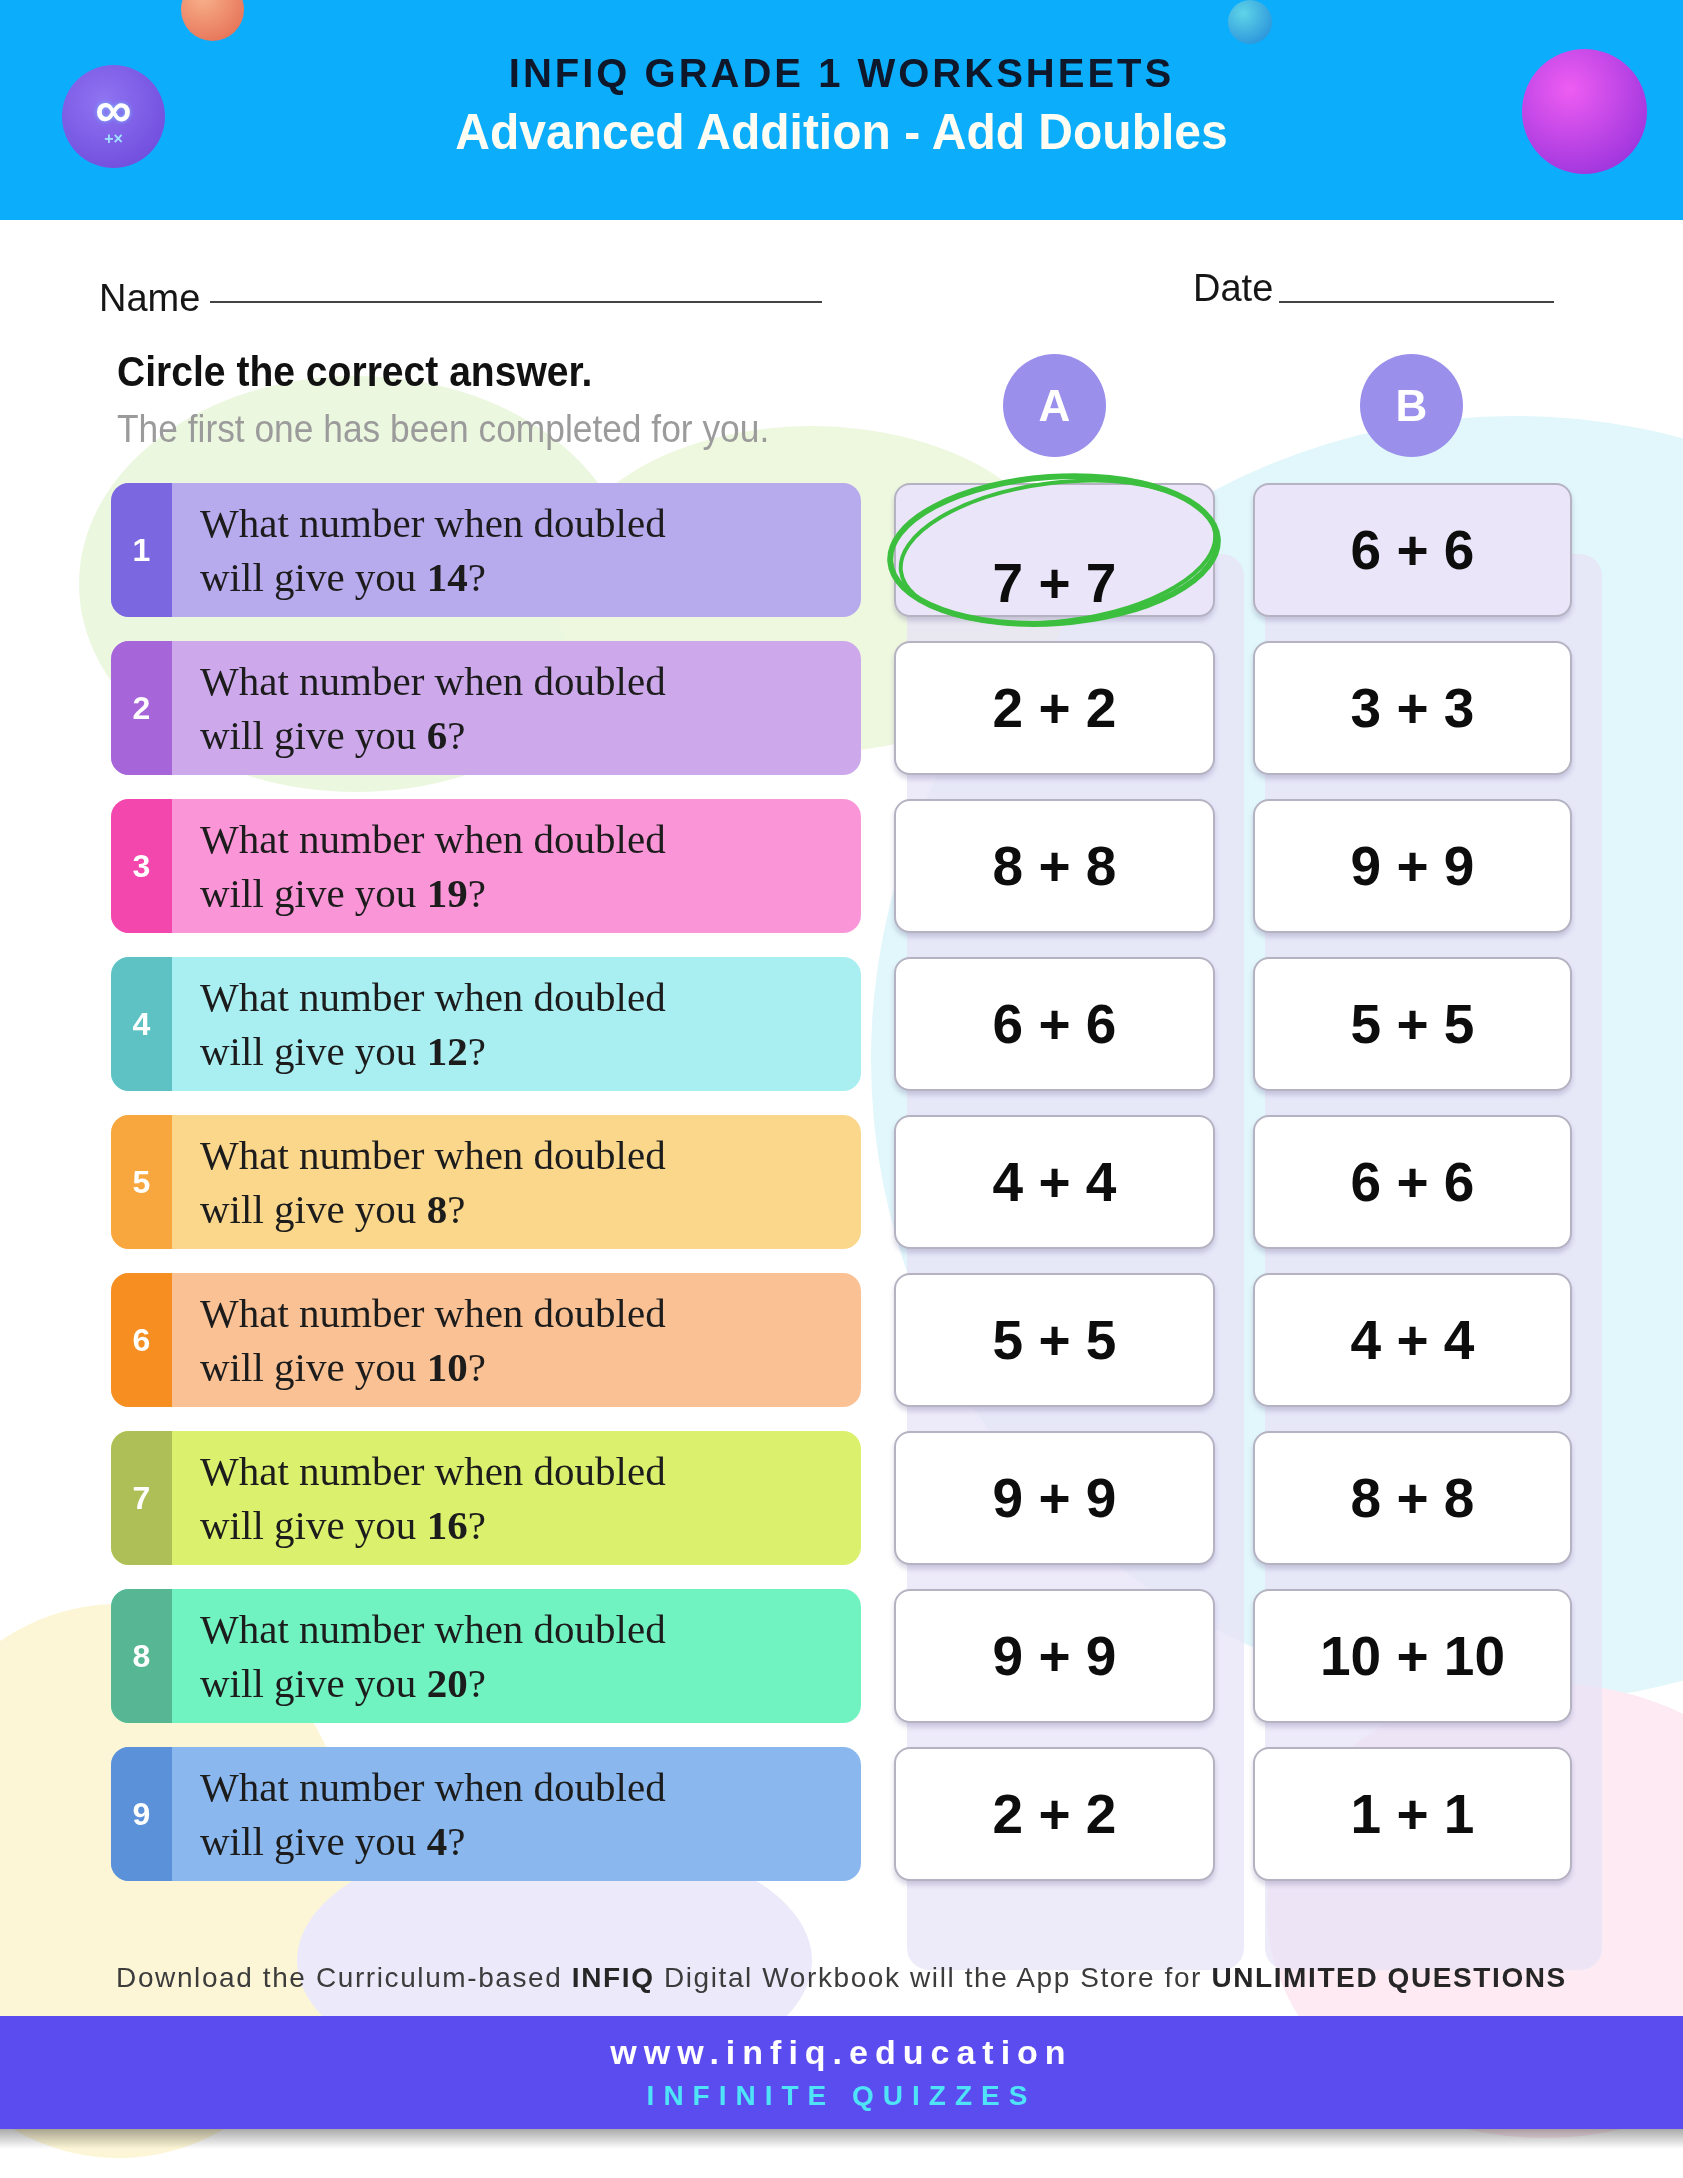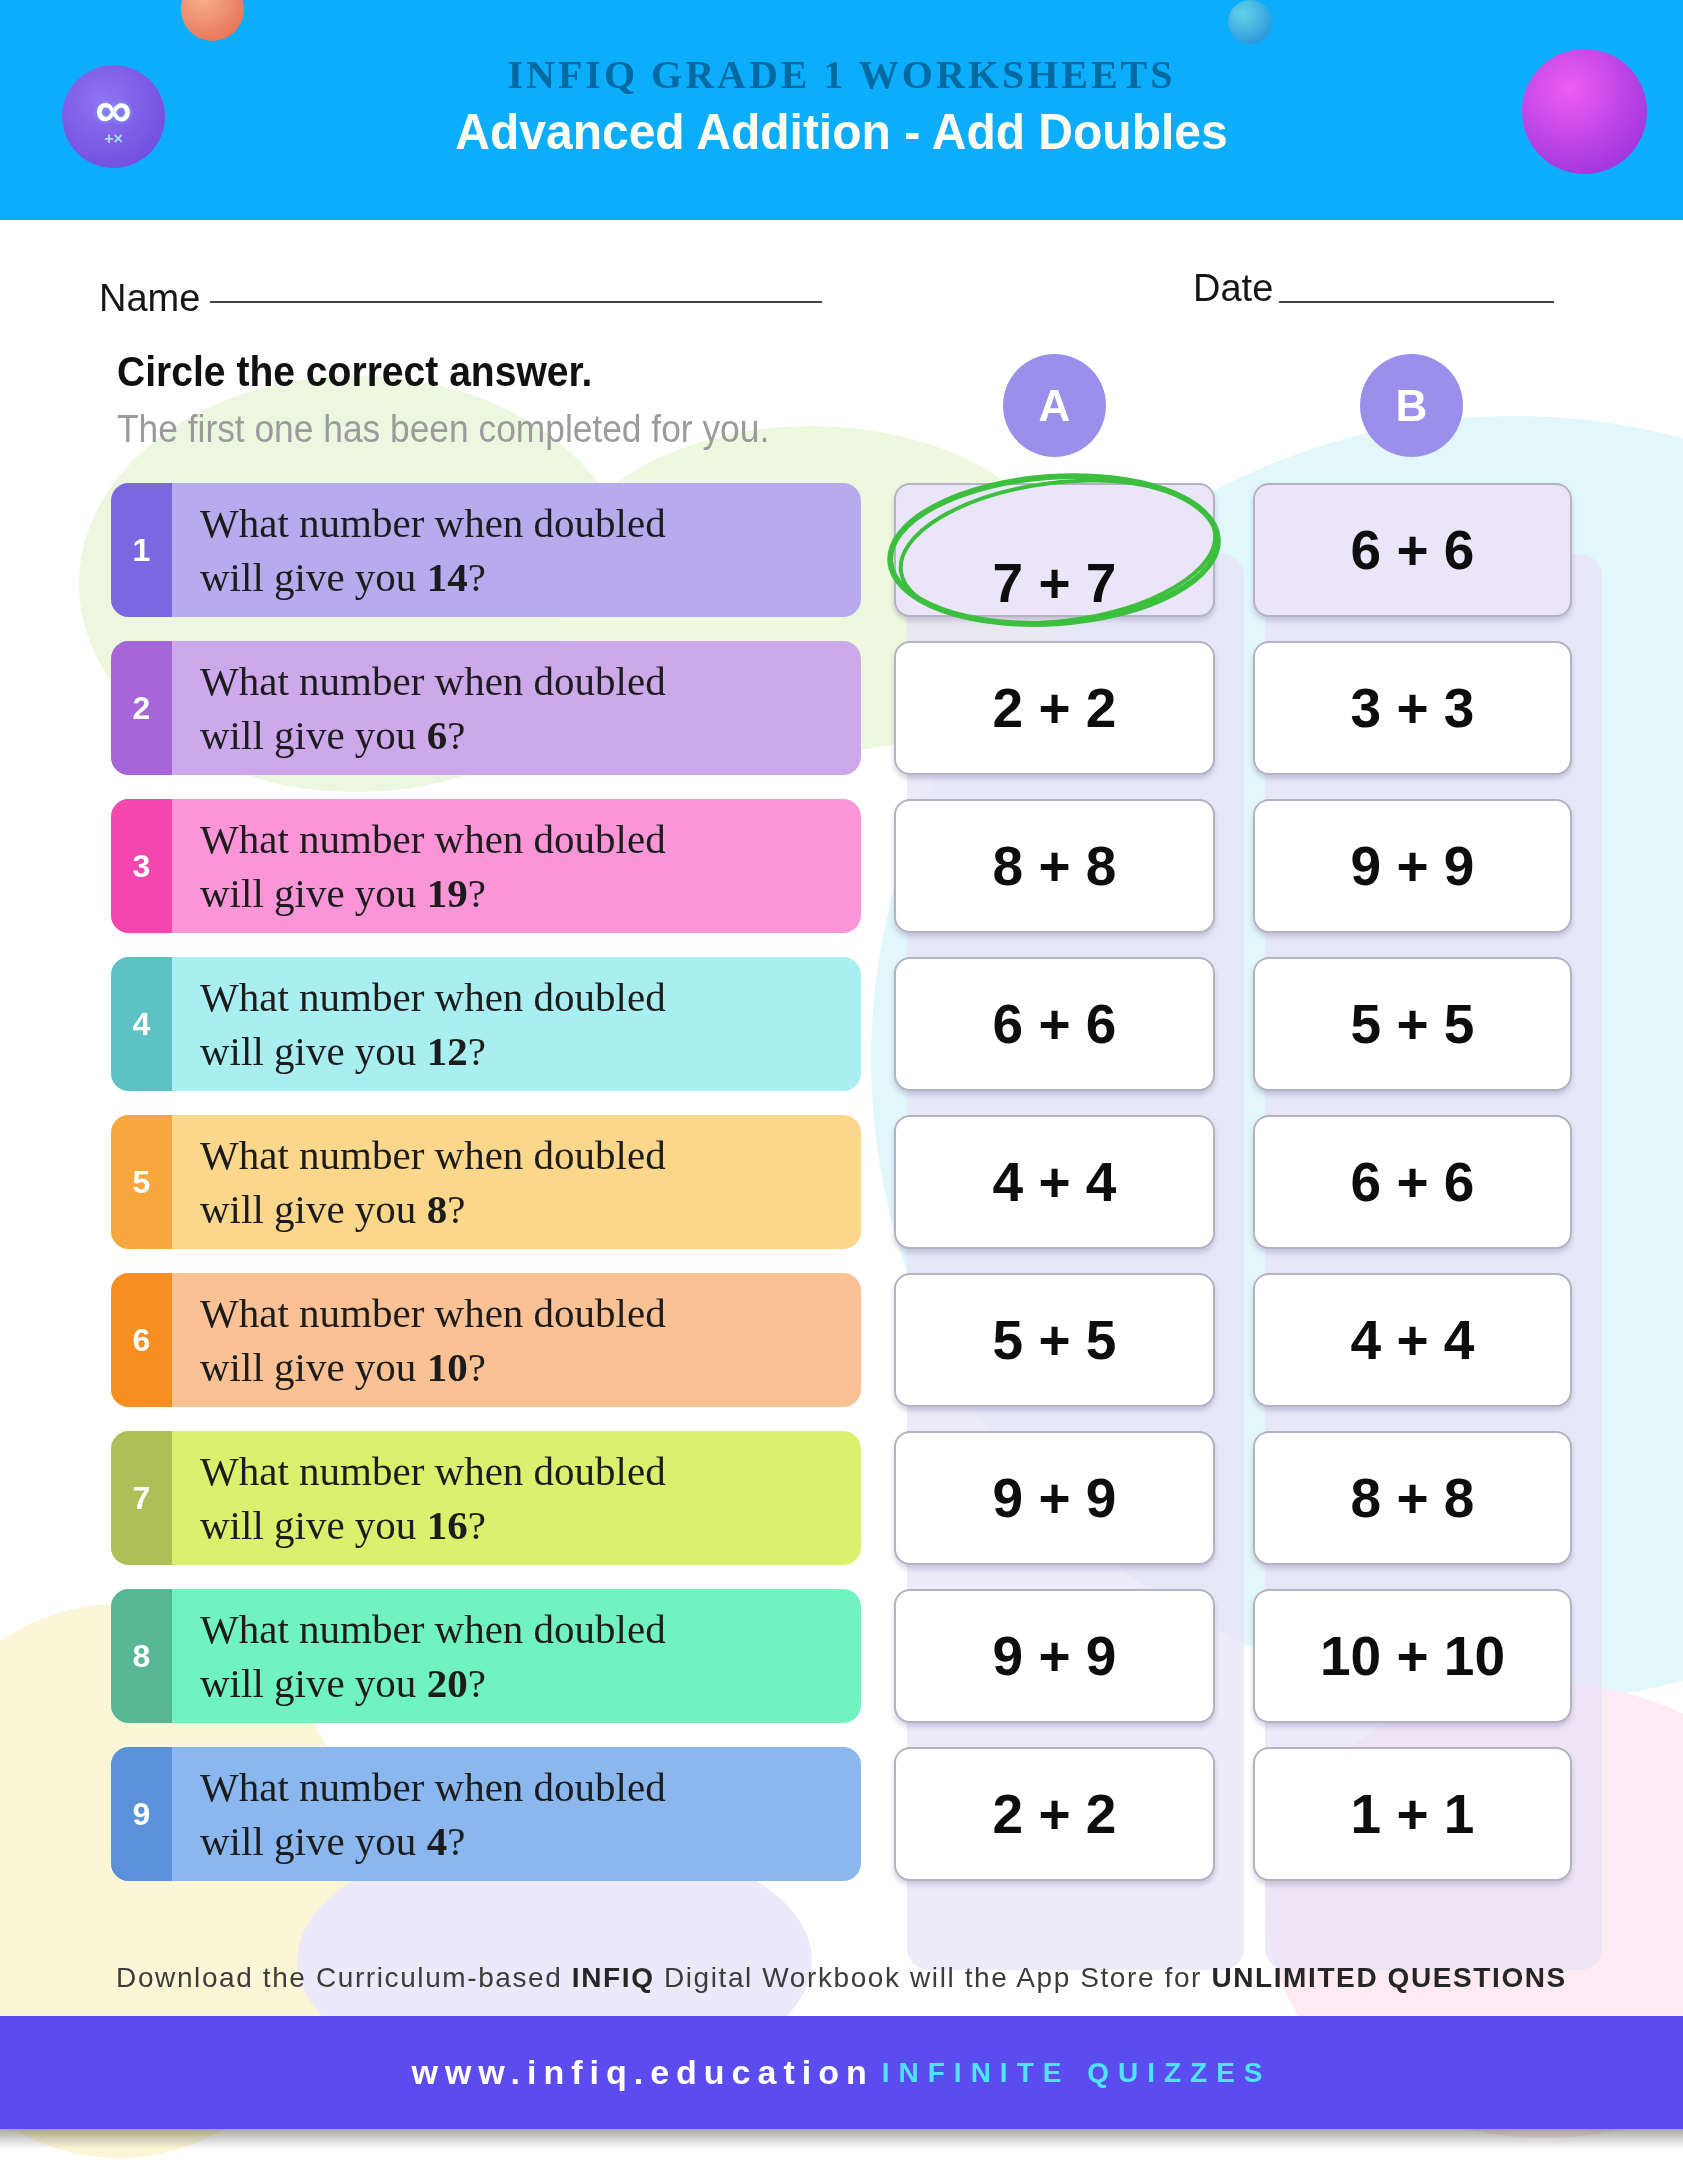--- a/index.html
+++ b/index.html
@@ -64,21 +64,21 @@
          font-size:55px;font-weight:bold;color:#0d0d0d;box-sizing:border-box;
          box-shadow:0 4px 5px rgba(110,100,150,.28);}
   .acard.b{width:319px;margin-left:38px;}
   .circle-mark{position:absolute;left:-22px;top:-22px;width:364px;height:178px;display:none;
                pointer-events:none;}
   
   .dl-line{position:absolute;left:0;top:1962px;width:1683px;text-align:center;z-index:2;
            font-size:28px;letter-spacing:1.6px;color:#3c3c3c;}
   .dl-line b{color:#262626;}
   .bottom-bar{position:absolute;left:0;top:2016px;width:1683px;height:113px;z-index:3;
-              display:flex;flex-direction:row;align-items:center;justify-content:center;gap:8px;}
+              display:flex;flex-direction:column;align-items:center;justify-content:center;gap:8px;}
   .bar-shadow{position:absolute;left:0;top:2129px;width:1683px;height:20px;z-index:2;
               background:linear-gradient(#00000055,transparent);}
   .url-text{font-size:34px;font-weight:bold;letter-spacing:7px;color:#fff;}
   .tagline{font-size:28px;font-weight:bold;letter-spacing:9px;}
 </style>
 </head>
 <body>
 
 <div class="page">
 
@@ -93,21 +93,21 @@
 
   <div class="header">
     <div class="header-bg" id="headerBg" style="background: rgb(12, 174, 252);"></div>
     <div class="sphere red"></div>
     <div class="sphere blue"></div>
     <div class="sphere purple"></div>
     <div class="logo">
       <div class="inf">∞</div>
       <div class="sub">+×</div>
     </div>
-    <div class="brand-title" id="brandTitle" style="color: #0369a1; font-family: Liberation Serif, serif;">INFIQ GRADE 1 WORKSHEETS</div>
+    <div class="brand-title" id="brandTitle" style="color: #0f172a;">INFIQ GRADE 1 WORKSHEETS</div>
     <div class="brand-sub">Advanced Addition - Add Doubles</div>
   </div>
 
   <div class="field-label" style="left:99px;top:277px;">Name</div>
   <div class="write-line" style="left:210px;top:267px;width:612px;height:34px;"></div>
   <div class="field-label" style="left:1193px;top:267px;">Date</div>
   <div class="write-line" style="left:1279px;top:267px;width:275px;height:34px;"></div>
 
   <div class="instr-title">Circle the correct answer.</div>
   <div class="instr-sub">The first one has been completed for you.</div>

